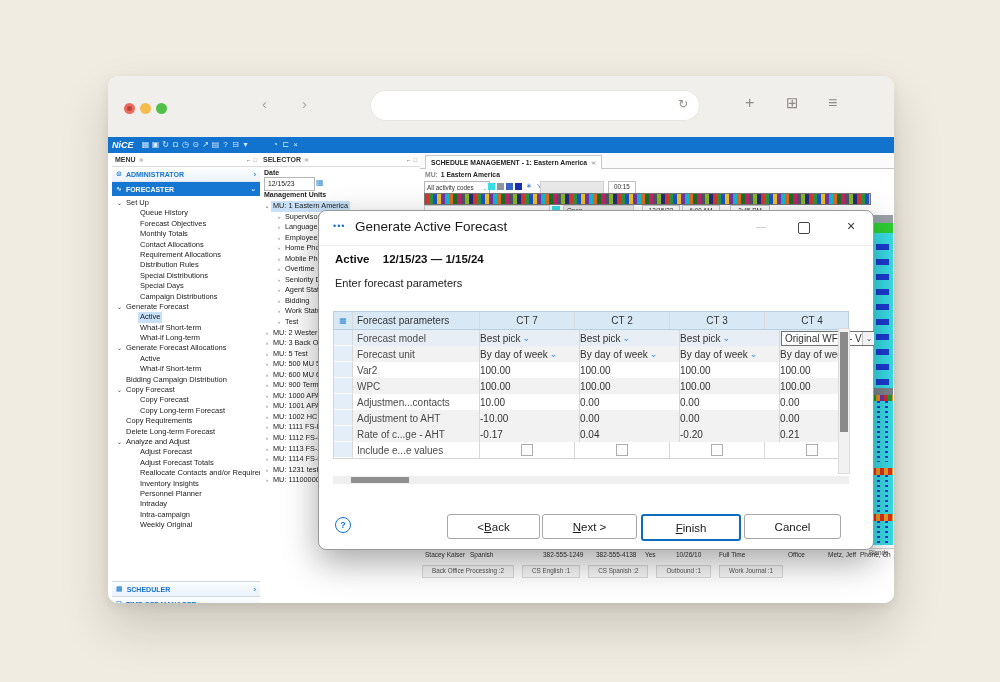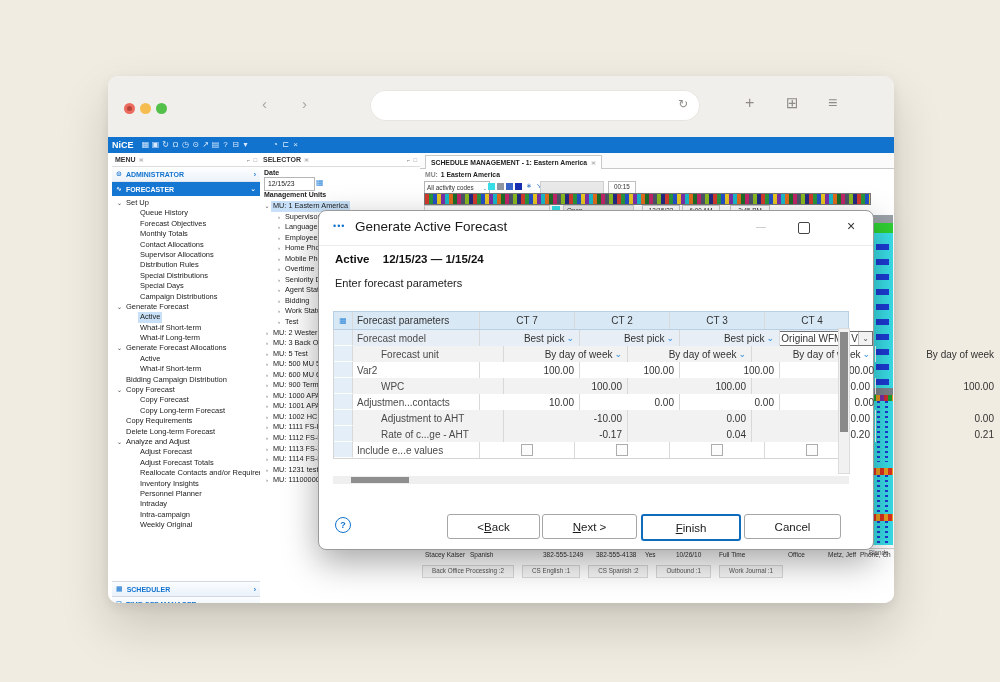--- a/index.html
+++ b/index.html
@@ -21,21 +21,21 @@
           background:#fff;box-shadow:inset 0 0 0 1px #e8e5e0;}
   .urlbar input{position:absolute;left:14px;top:6px;width:270px;height:18px;border:none;outline:none;
           font-size:11px;background:transparent;}
   .reload{position:absolute;right:12px;top:7px;font-size:12px;color:#8f8c87;}
   .cbtn2{position:absolute;top:18px;font-size:16px;color:#8f8c87;}
   .plus{left:637px}.tabsb{left:678px;font-size:15px}.burger{left:720px}
   
   .app{position:absolute;left:0;top:61px;right:0;bottom:0;background:#fff;
        border-radius:0 0 10px 10px;overflow:hidden;}
   .appbar{height:16px;background:#1273cf;display:flex;align-items:center;padding:0 4px;}
-  .logo{color:#fff;font-weight:bold;font-size:9px;margin-right:7px;}
+  .logo{color:#fff;font-weight:bold;font-style:italic;font-size:9px;margin-right:7px;}
   .tbi{color:#d7eaff;font-size:8px;line-height:16px;width:10px;text-align:center;flex:none;}
   .tbgap{width:20px;flex:none;}
   .panes{position:absolute;left:0;top:16px;right:0;bottom:0;}
   .panel{position:absolute;top:0;bottom:0;background:#fff;overflow:hidden;}
   .menu-panel{left:4px;width:148px;border-right:1px solid #6d28d9;}
   .sel-panel{left:152px;width:160px;border-right:1px solid #c6c6c6;}
   .sch-panel{left:312px;right:0;}
   .phead{height:13px;border-bottom:1px solid #dcdcdc;display:flex;align-items:center;
          padding:0 3px;font-size:7px;font-weight:bold;color:#333;}
   .pin{color:#999;font-size:6px;margin-left:3px;}
@@ -147,25 +147,25 @@
   .dsub .rng{margin-left:10px;}
   .dinstr{position:absolute;left:16px;top:66px;font-size:11px;color:#222;}
   .ttable{position:absolute;left:14px;top:100px;width:516px;font-size:10px;color:#333;}
   .trow{display:flex;height:16px;align-items:stretch;}
   .trow.head{height:17px;background:#d9e8f5;border:1px solid #b9cfe4;font-size:10px;color:#333;}
   .tbody{border:1px solid #d5d5d5;border-top:none;}
   .tc{border-right:1px solid #d9d9d9;display:flex;align-items:center;overflow:hidden;white-space:nowrap;}
   .tc:last-child{border-right:none;}
   .tc0{width:18px;flex:none;justify-content:center;}
   .tc1{width:122px;flex:none;padding-left:4px;color:#4a4a4a;}
-  .tcv{width:94px;flex:none;justify-content:flex-end;padding-right:5px;}
+  .tcv{width:94px;flex:none;justify-content:flex-start;padding-right:5px;}
   .head .tcv{justify-content:center;padding:0;}
   .head .tc1{color:#333;}
   .tbody .tc0{background:#e4eef8;border-bottom:1px solid #fff;}
-  .r0{background:#e7eef6;}.r1,.r3,.r5,.r7{background:#f2f2f2;gap:24px;}.r2,.r4,.r6,.r8{background:#fff;}
+  .r0{background:#e7eef6;}.r1,.r3,.r5,.r7{background:#f2f2f2;}.r2,.r4,.r6,.r8{background:#fff;}
   .gicon{color:#2e86d8;font-size:8px;}
   .dca{color:#2f8ce0;font-size:9px;margin-left:2px;}
   .combo{flex:1;height:13px;margin:0 1px;border:1px solid #707070;display:flex;align-items:center;background:#fff;}
   .cval{flex:1;padding-left:3px;overflow:hidden;white-space:nowrap;font-size:10px;}
   .ccar{width:13px;height:100%;border-left:1px solid #c2c2c2;background:#f2f2f2;display:flex;
         align-items:center;justify-content:center;font-size:8px;color:#555;flex:none;}
   .pad12{padding-right:12px;}
   .ck{justify-content:center;padding:0;}
   .cbx{width:10px;height:10px;border:1px solid #adadad;background:#fcfcfc;}
   .vscroll{position:absolute;left:519px;top:117px;width:10px;height:144px;background:#f1f1f1;border:1px solid #dcdcdc;}
@@ -268,21 +268,21 @@
               <li class=" l2">
 
                 <span class="lbl">Monthly Totals</span>
               </li>
               <li class=" l2">
 
                 <span class="lbl">Contact Allocations</span>
               </li>
               <li class=" l2">
 
-                <span class="lbl">Supervisor Allocations</span>
+                <span class="lbl">Requirement Allocations</span>
               </li>
               <li class=" l2">
 
                 <span class="lbl">Distribution Rules</span>
               </li>
               <li class=" l2">
 
                 <span class="lbl">Special Distributions</span>
               </li>
               <li class=" l2">

